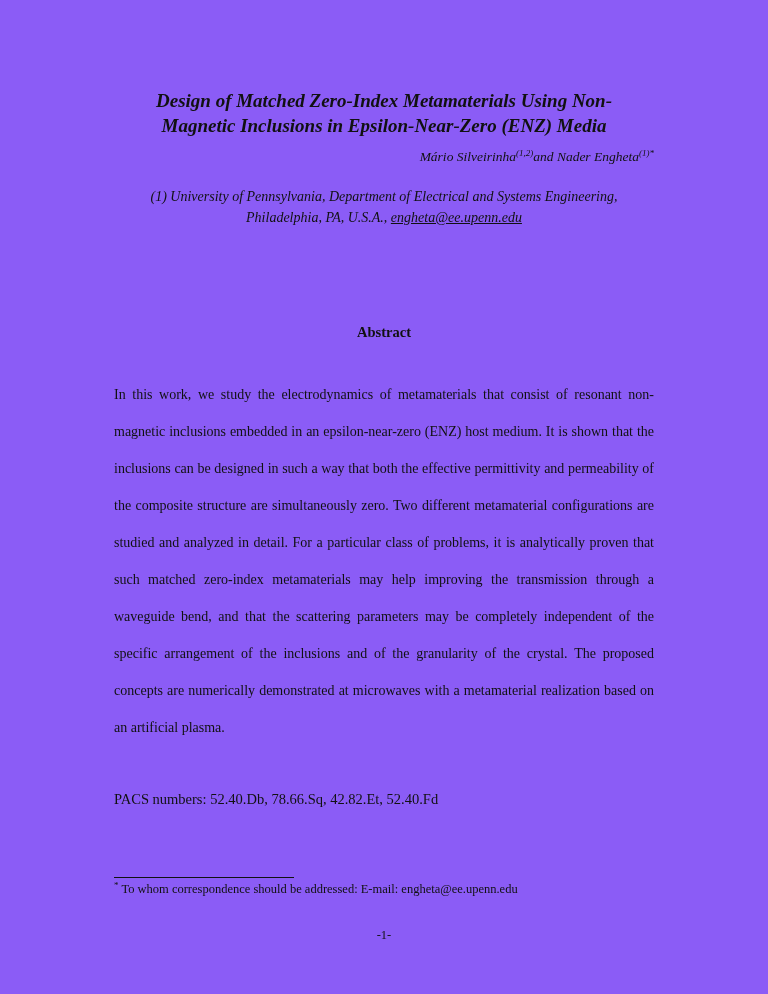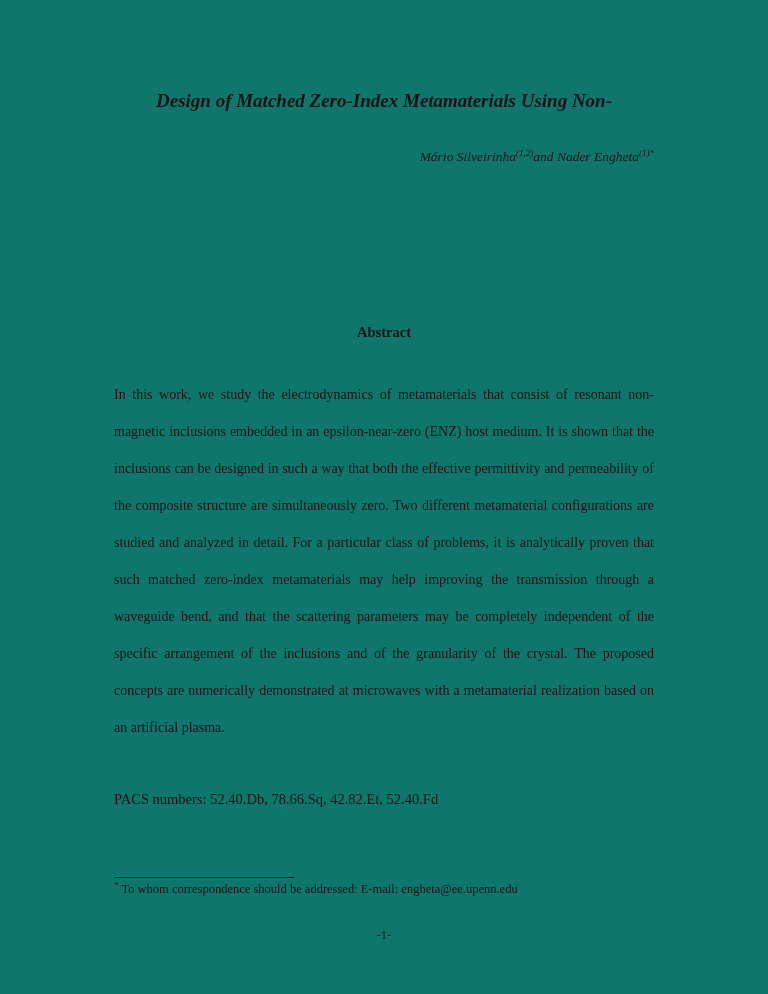--- a/index.html
+++ b/index.html
@@ -4,21 +4,21 @@
 <style>
   html, body {
     margin: 0;
     padding: 0;
     background: #ffffff;
   }
   .page {
     position: relative;
     width: 768px;
     height: 994px;
-    background: #0f766e;
+    background: #8b5cf6;
     font-family: "Liberation Serif", "DejaVu Serif", serif;
     color: #111111;
     overflow: hidden;
   }
   .block {
     position: absolute;
     left: 114px;
     width: 540px;
   }
   .paper-title {
@@ -93,24 +93,26 @@
     text-align: center;
   }
 </style>
 </head>
 <body>
 
 <div class="page">
 
   <div class="block paper-title">
     <span>Design of Matched Zero-Index Metamaterials Using Non-</span><br>
+    <span>Magnetic Inclusions in Epsilon-Near-Zero (ENZ) Media</span>
   </div>
 
   <div class="block authors-line"><span>Mário Silveirinha</span><sup>(1,2)</sup><span>and Nader Engheta</span><sup>(1)*</sup></div>
 
+  <div class="block affiliation affiliation-1"><span>(1) University of Pennsylvania, Department of Electrical and Systems Engineering, Philadelphia, PA, U.S.A., </span><span class="email-underline">engheta@ee.upenn.edu</span></div>
 
 
   <div class="block abstract-heading">Abstract</div>
 
   <div class="block abstract-body">In this work, we study the electrodynamics of metamaterials that consist of resonant non-magnetic inclusions embedded in an epsilon-near-zero (ENZ) host medium. It is shown that the inclusions can be designed in such a way that both the effective permittivity and permeability of the composite structure are simultaneously zero. Two different metamaterial configurations are studied and analyzed in detail. For a particular class of problems, it is analytically proven that such matched zero-index metamaterials may help improving the transmission through a waveguide bend, and that the scattering parameters may be completely independent of the specific arrangement of the inclusions and of the granularity of the crystal. The proposed concepts are numerically demonstrated at microwaves with a metamaterial realization based on an artificial plasma.</div>
 
   <div class="block pacs-line">PACS numbers: 52.40.Db, 78.66.Sq, 42.82.Et, 52.40.Fd</div>
 
   <hr class="footnote-rule">
 

